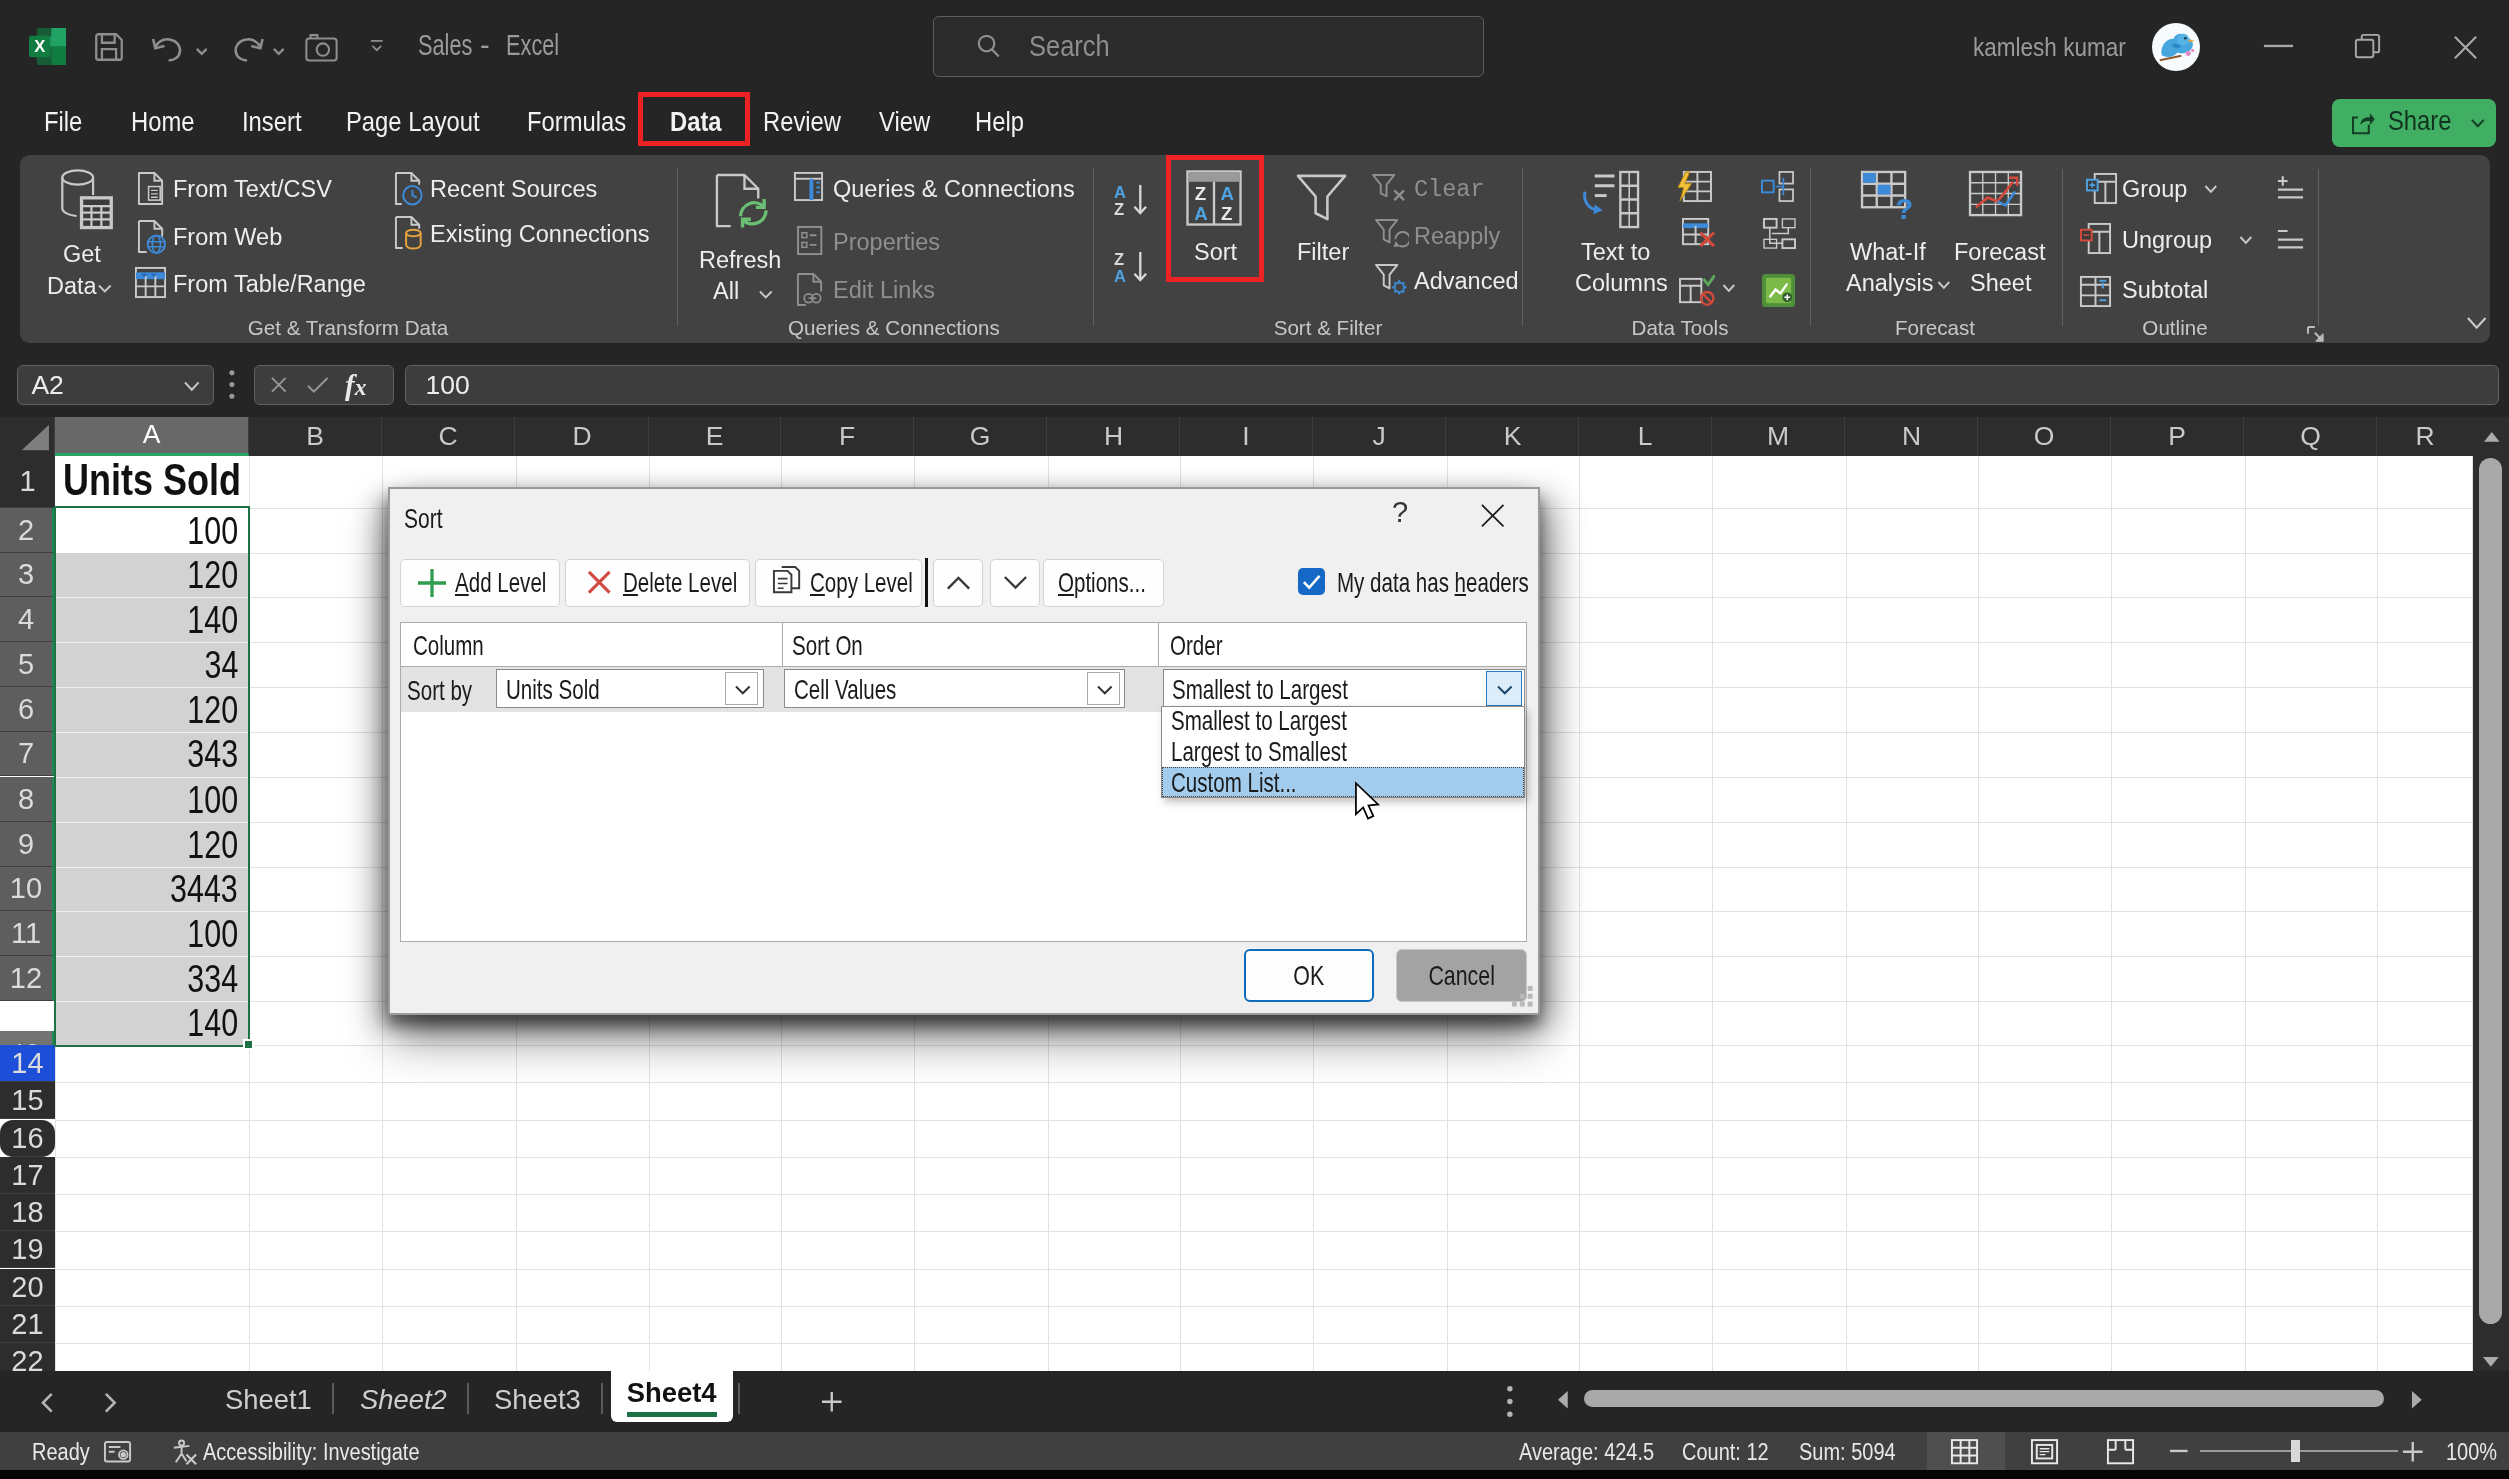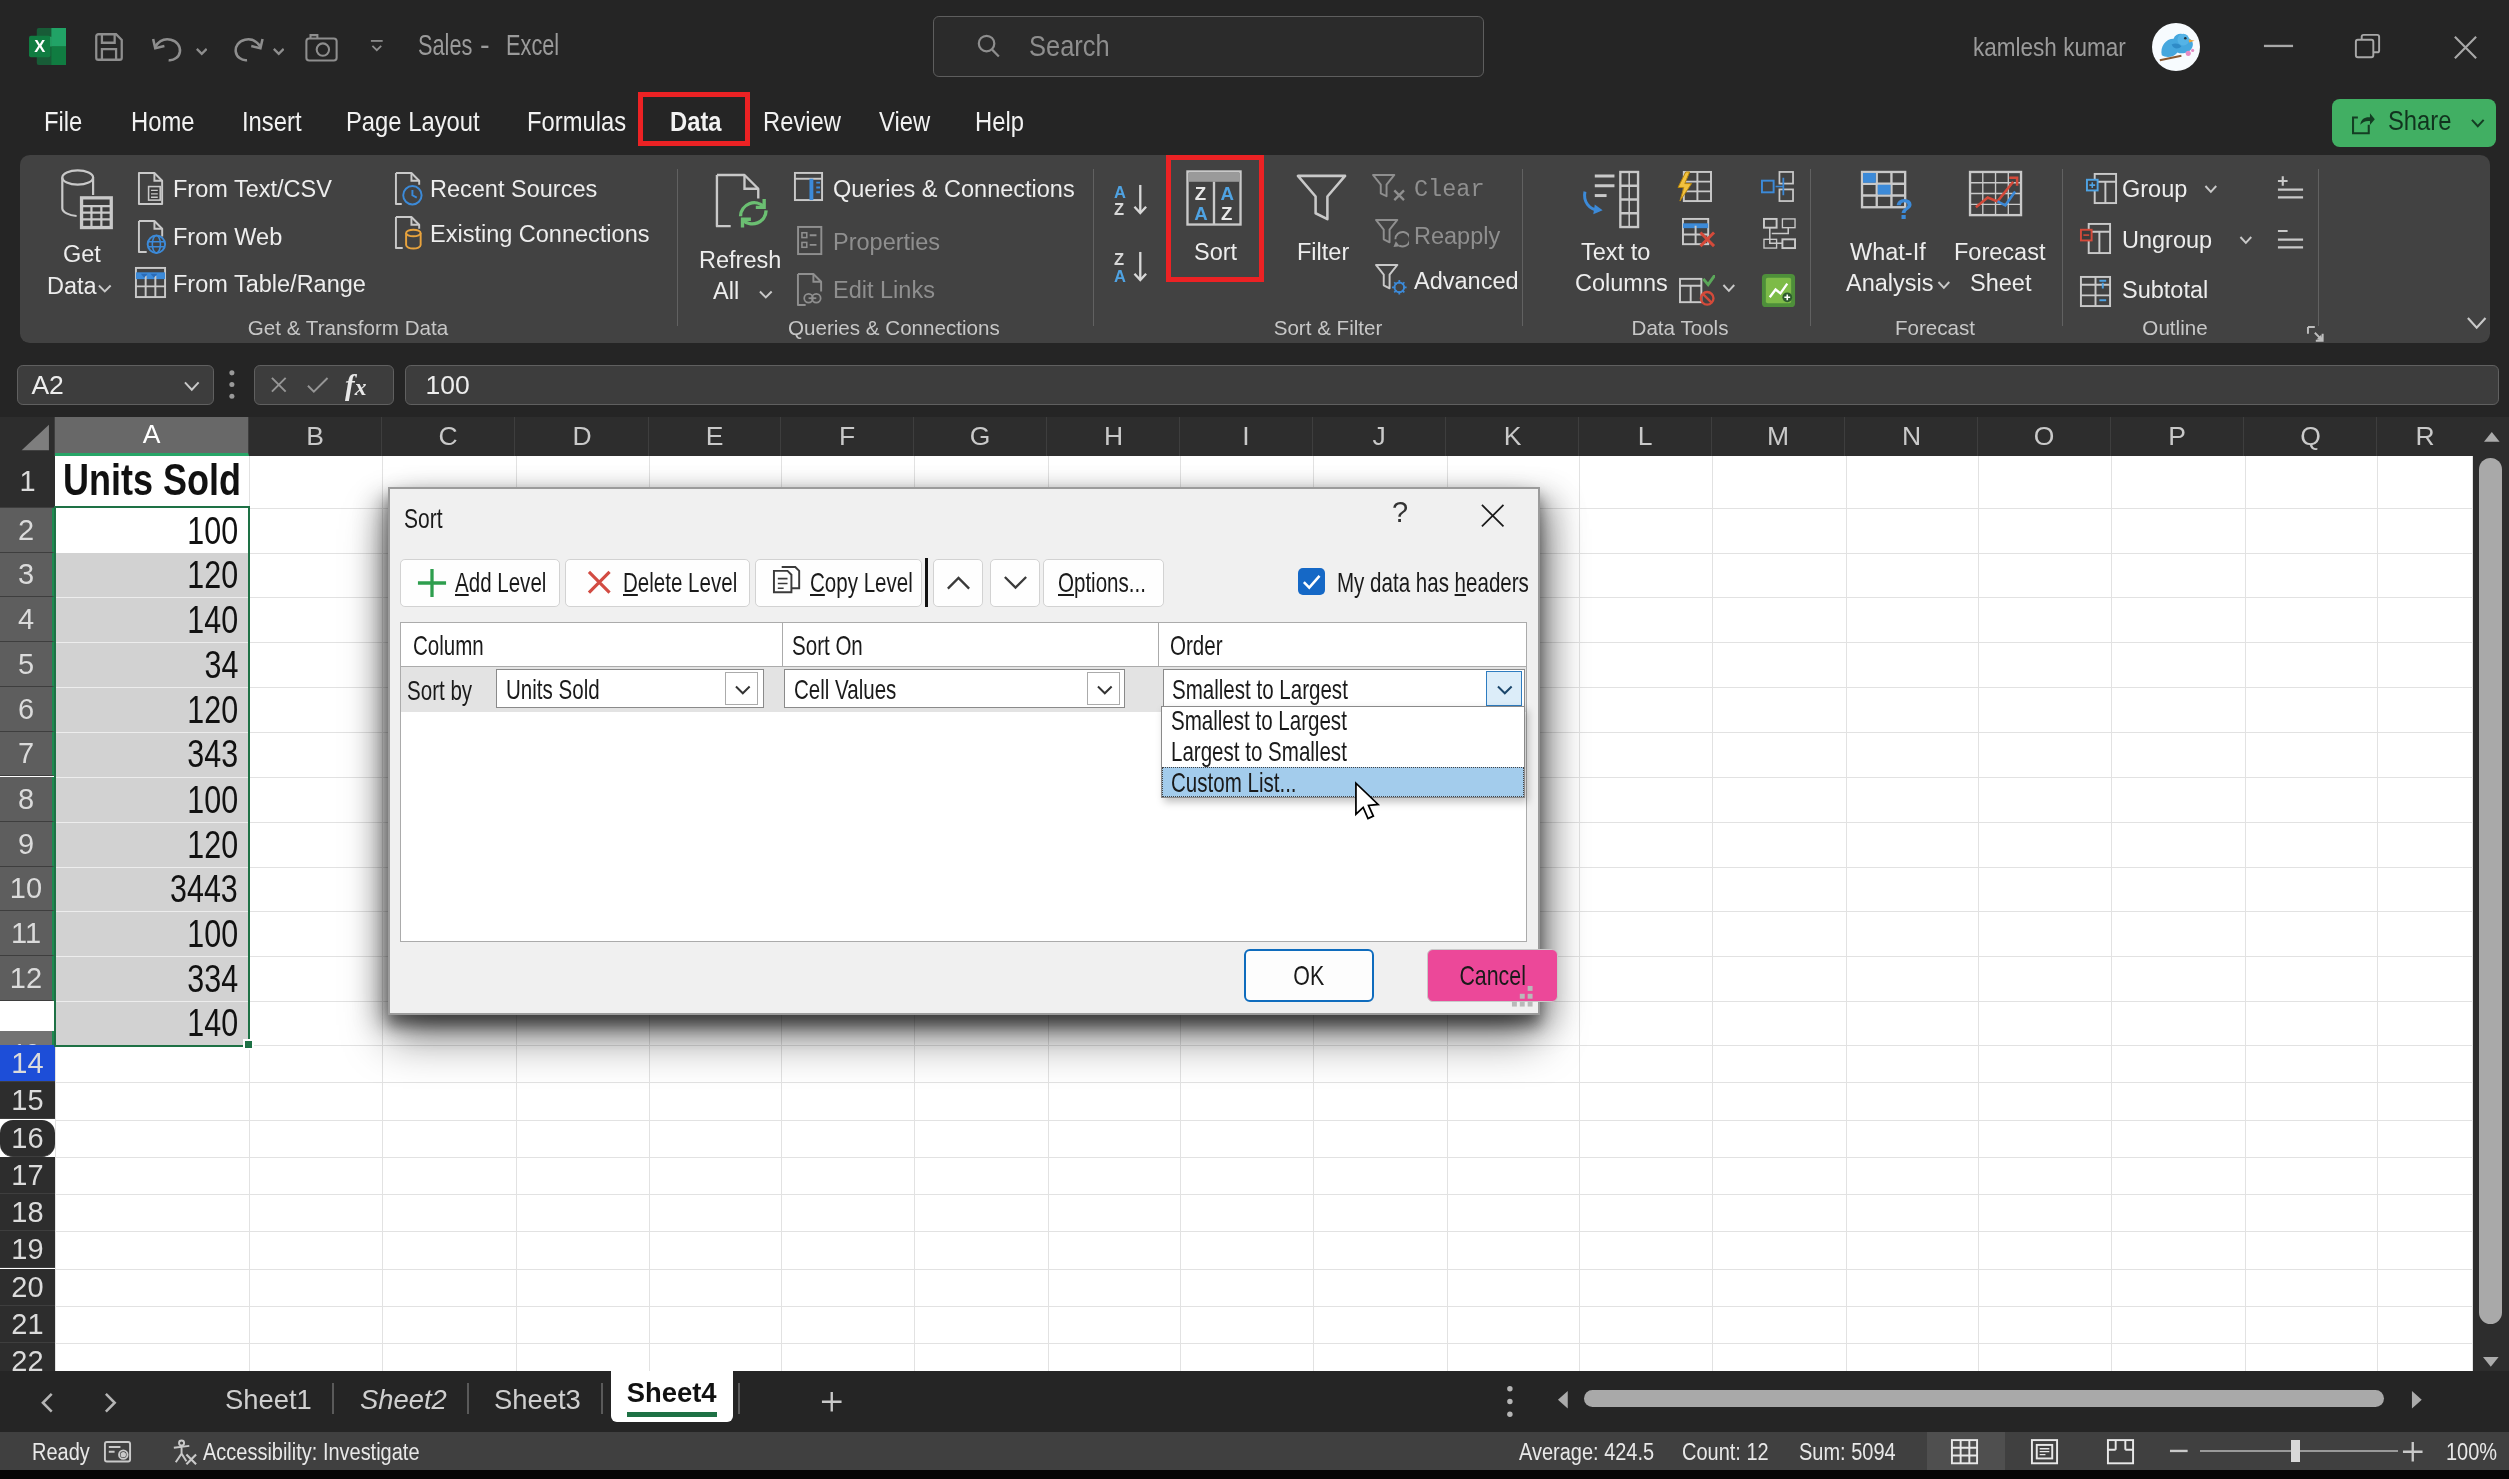--- a/index.html
+++ b/index.html
@@ -757,21 +757,21 @@
       <div class="abs" style="left:0;top:60px;width:362px;height:30px;background:#A3CCEC;outline:1px dotted #444;outline-offset:-1px;font-size:27.4px;">
         <span class="sx75" style="position:absolute;left:8.8px;top:0px;">Custom List...</span>
       </div>
     </div>
 
     <svg class="abs" style="left:964px;top:292px;z-index:30" width="29" height="45" viewBox="0 0 30 46">
       <path d="M2 2 L2 34 L9.5 27 L14.5 38.5 L20 36 L15 25 L25 24 Z" fill="#FFFFFF" stroke="#000" stroke-width="1.8"></path>
     </svg>
 
     <div class="abs" style="left:854px;top:460px;width:130px;height:53px;background:#FDFDFD;border:2.5px solid #0F6CBD;border-radius:5.9px;font-size:27.4px;text-align:center;line-height:49px;"><span style="display:inline-block;transform:scaleX(0.78);">OK</span></div>
-    <div class="abs" style="left:1006px;top:460px;width:131px;height:53px;background:#ec4899;border:1px solid #C9C9C9;border-radius:5.9px;font-size:27.4px;text-align:center;line-height:51px;margin-left:31px;"><span style="display:inline-block;transform:scaleX(0.78);">Cancel</span></div>
+    <div class="abs" style="left:1006px;top:460px;width:131px;height:53px;background:#a3a3a3;border:1px solid #C9C9C9;border-radius:5.9px;font-size:27.4px;text-align:center;line-height:51px;"><span style="display:inline-block;transform:scaleX(0.78);">Cancel</span></div>
 
     <svg class="abs" style="left:1120px;top:495px" width="25.5" height="25.5" viewBox="0 0 26 26" fill="#B9B9B9">
       <rect x="18" y="2" width="5" height="5"></rect>
       <rect x="10" y="10" width="5" height="5"></rect>
       <rect x="18" y="10" width="5" height="5"></rect>
       <rect x="2" y="18" width="5" height="5"></rect>
       <rect x="10" y="18" width="5" height="5"></rect>
       <rect x="18" y="18" width="5" height="5"></rect>
     </svg>
   </div>

